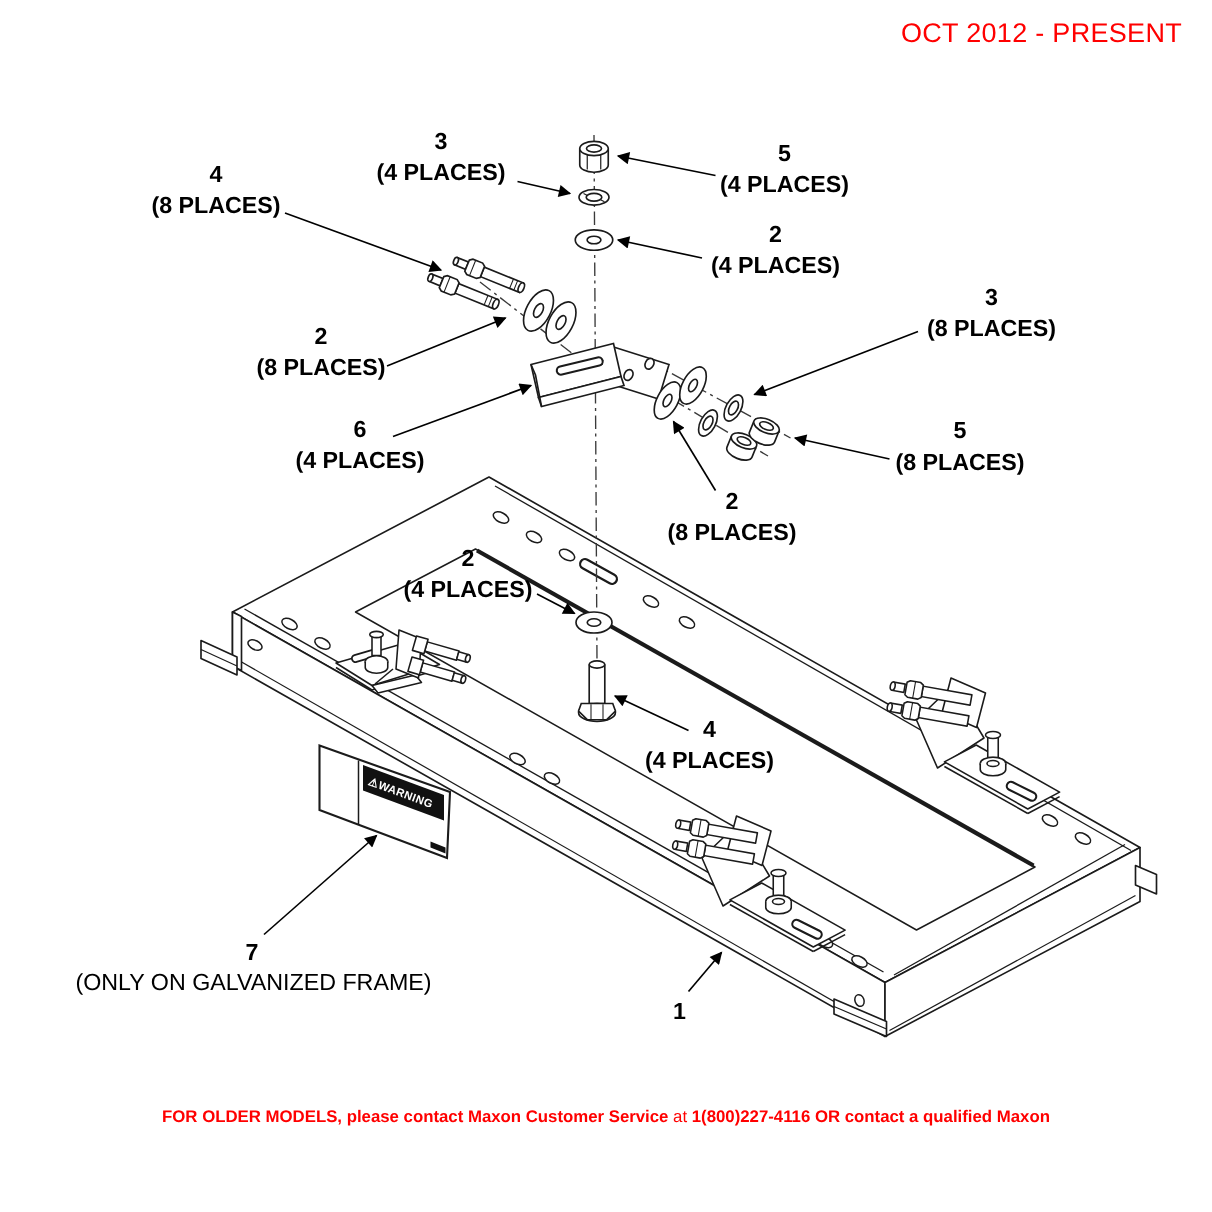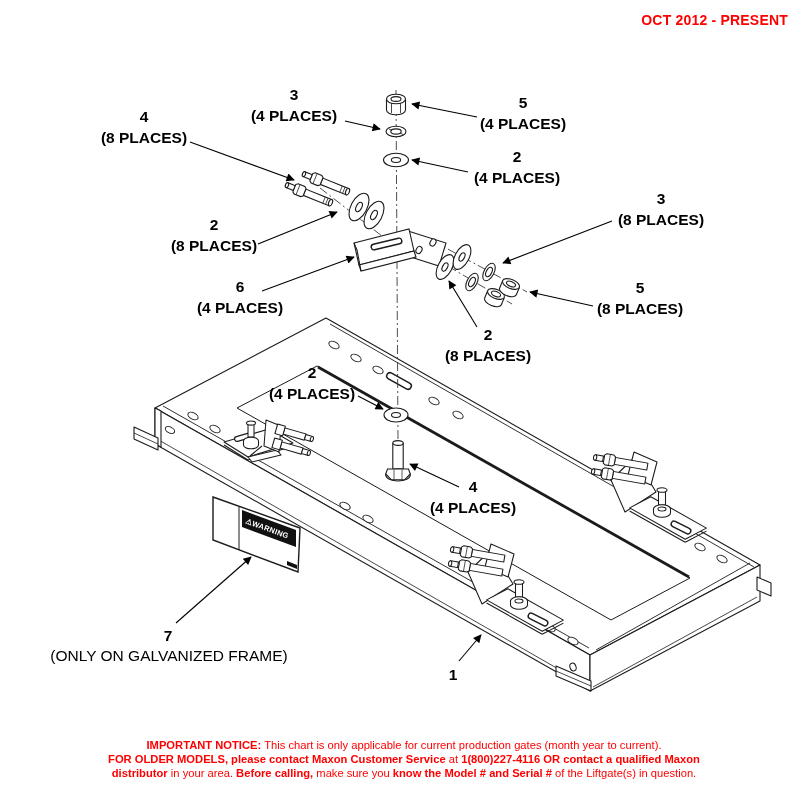--- a/index.html
+++ b/index.html
@@ -1,18 +1,18 @@
 <!DOCTYPE html>
 <html><head>
 <meta charset="utf-8">
 <style>
   html,body{margin:0;padding:0;background:#fff}
   body{width:808px;height:808px;position:relative;overflow:hidden;
        font-family:"Liberation Sans",sans-serif;color:#000}
-  .title{position:absolute;top:12px;right:20px;font-size:14px;font-weight:bold;
+  .title{position:absolute;top:12px;right:20px;font-size:18px;font-weight:normal;
          color:#ff0000;letter-spacing:.2px;white-space:nowrap}
   .callout{position:absolute;width:150px;text-align:center;font-weight:bold;
            font-size:15.5px;line-height:21px;color:#000;white-space:nowrap}
   .frame-note{position:absolute;left:9px;top:646px;width:320px;text-align:center;
               font-weight:normal;font-size:15.5px;line-height:20px;white-space:nowrap}
   .notice{position:absolute;left:0;top:738px;width:808px;text-align:center;
           font-size:11.2px;line-height:14px;color:#ff0000}
   .notice b{font-weight:bold}
   svg{position:absolute;left:0;top:0}
   .cl{stroke:#3a3a3a;stroke-width:.9;fill:none;stroke-dasharray:9 3 2 3}
@@ -312,16 +312,14 @@
 <div class="callout" style="left:93px;top:625px">
   <div>7</div>
 </div>
 <div class="callout" style="left:378px;top:664px">
   <div>1</div>
 </div>
 
 <div class="frame-note">(ONLY ON GALVANIZED FRAME)</div>
 
 <div class="notice">
-  <div><b>IMPORTANT NOTICE:</b><span> This chart is only applicable for current production gates (month year to current).</span></div>
   <div><b>FOR OLDER MODELS, please contact Maxon Customer Service</b><span> at </span><b>1(800)227-4116 OR contact a qualified Maxon</b></div>
-  <div><b>distributor</b><span> in your area. </span><b>Before calling,</b><span> make sure you </span><b>know the Model # and Serial #</b><span> of the Liftgate(s) in question.</span></div>
 </div>
 
 </body></html>

